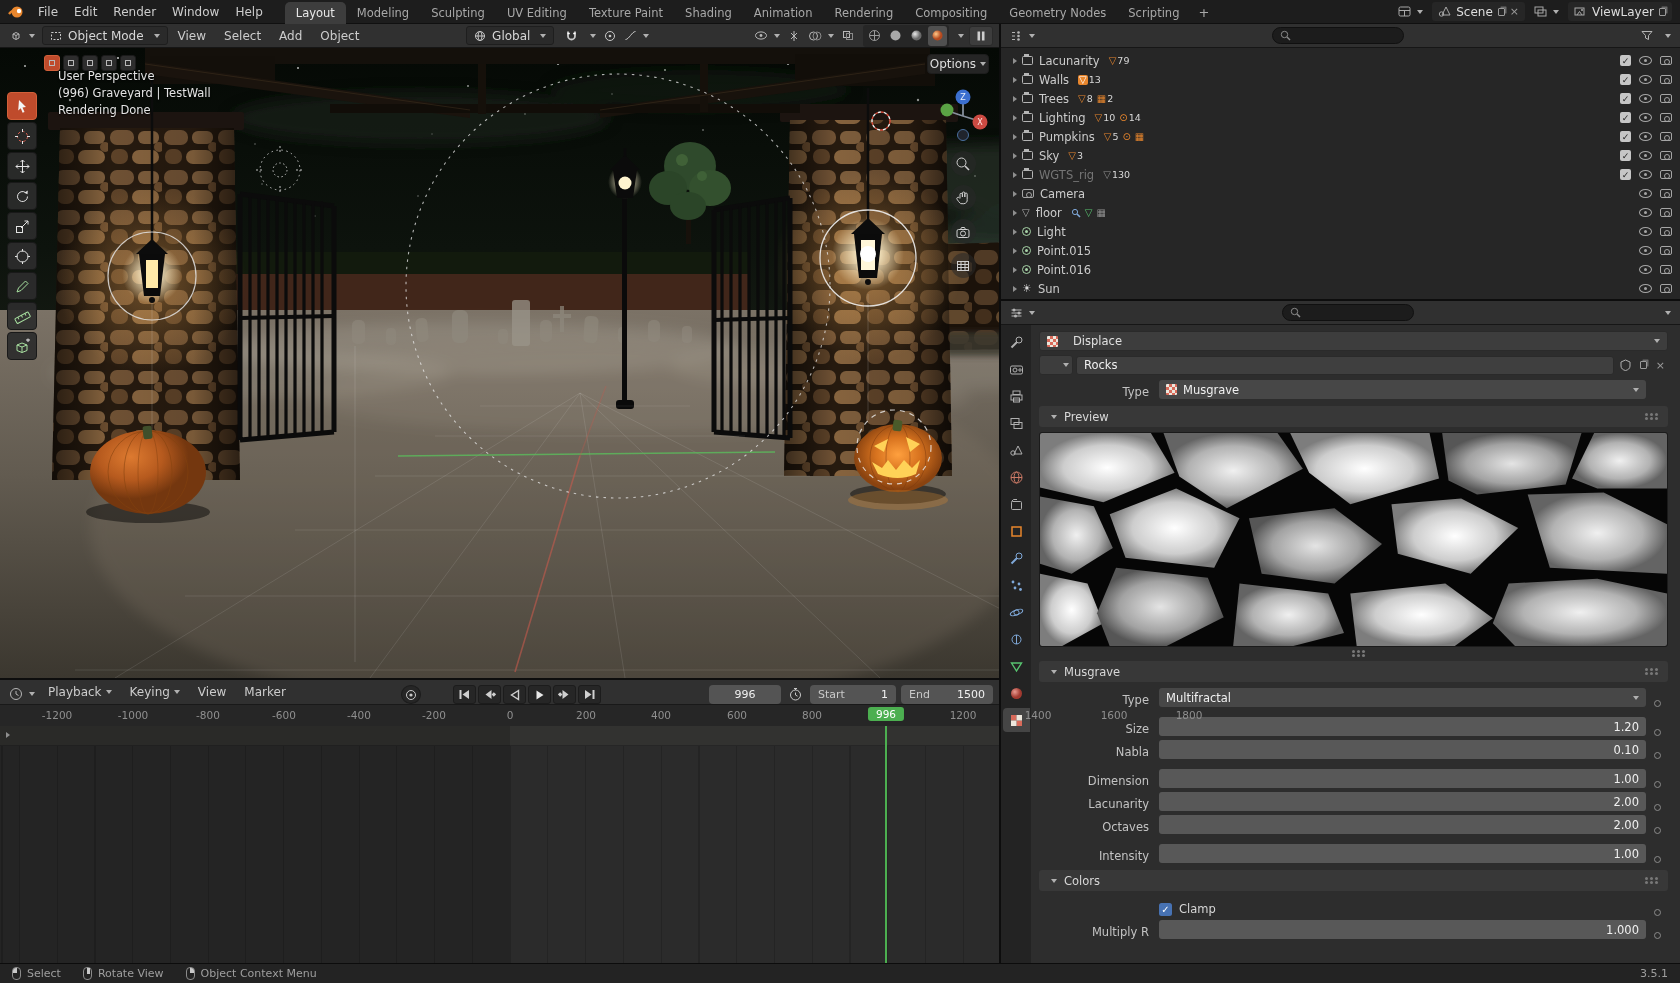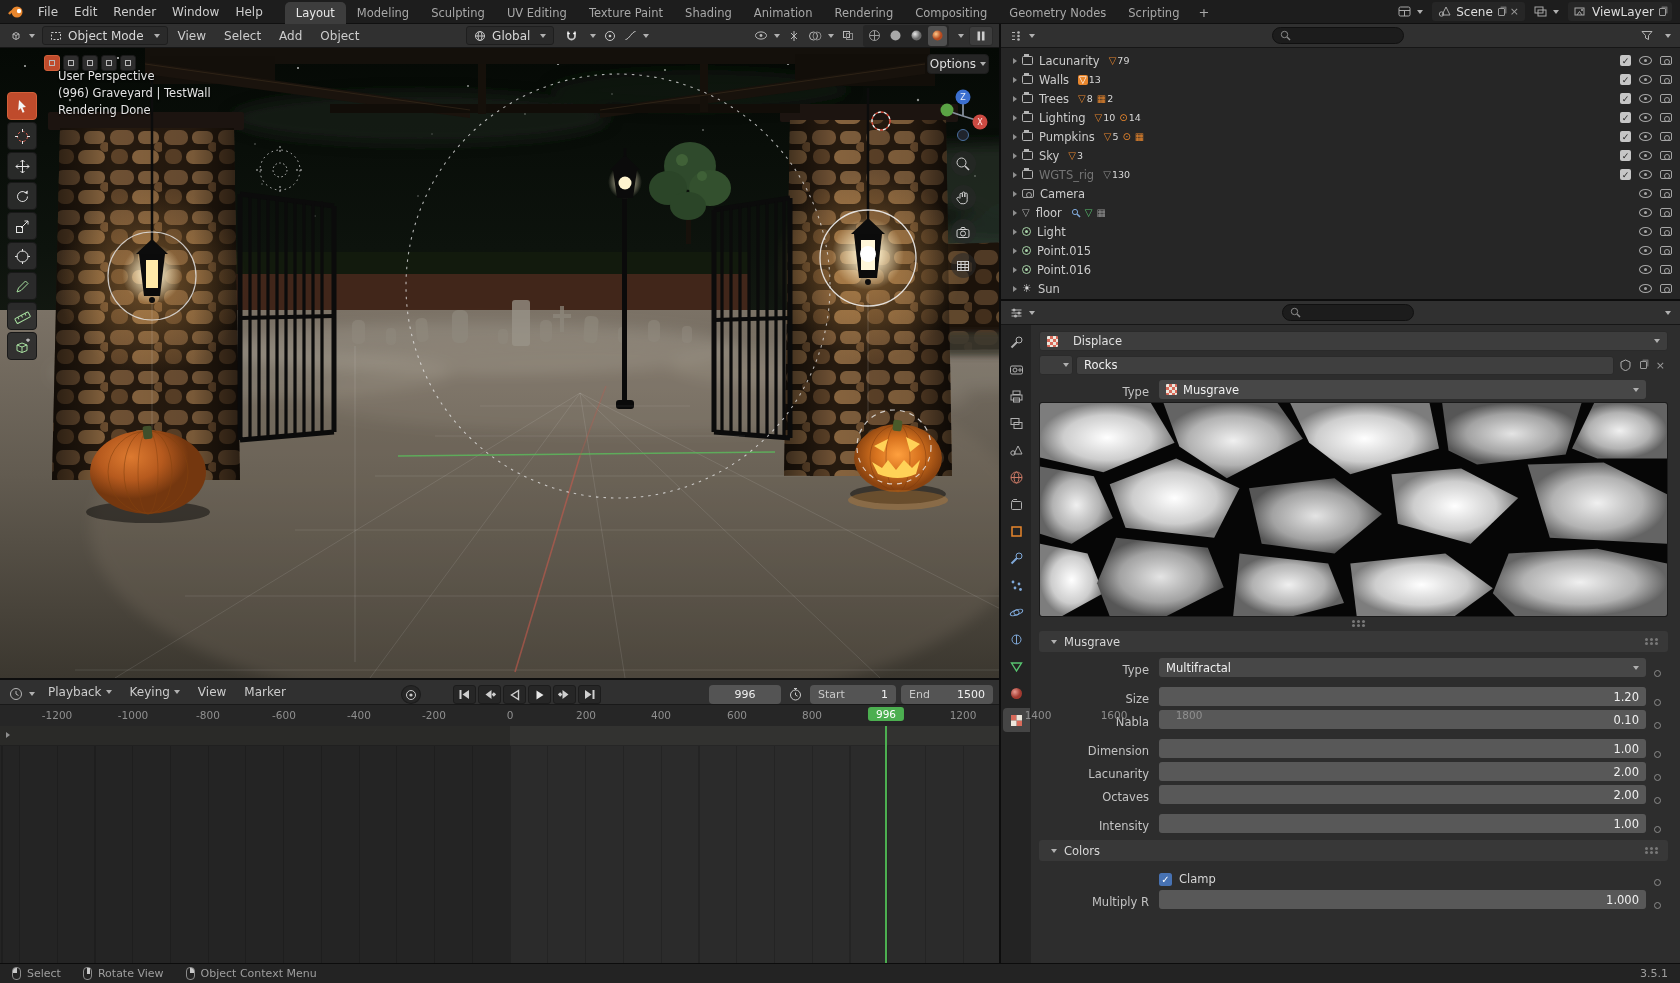--- a/index.html
+++ b/index.html
@@ -1174,20 +1174,25 @@
               <div class="p-field ddf">
                 <span style="display:flex;align-items:center;gap:6px">
                     <span class="checker"></span>
                     <span>Musgrave</span>
                   </span>
                   <span class="chev"></span>
               </div>
               <span class="p-right"></span>
             </div>
 
+            <div class="panel-h">
+              <span class="chev"></span>
+                <span>Preview</span>
+                <span class="grip"></span>
+            </div>
             <div class="preview-box">
               <svg width="100%" height="100%" viewBox="0 0 396 215" preserveAspectRatio="none">
                 <defs>
                   <radialGradient id="cA">
                       <stop offset="0" stop-color="#ffffff"></stop>
                       <stop offset=".65" stop-color="#cdcdcd"></stop>
                       <stop offset="1" stop-color="#7d7d7d"></stop>
                     </radialGradient>
                   <radialGradient id="cB">
                       <stop offset="0" stop-color="#f0f0f0"></stop>

